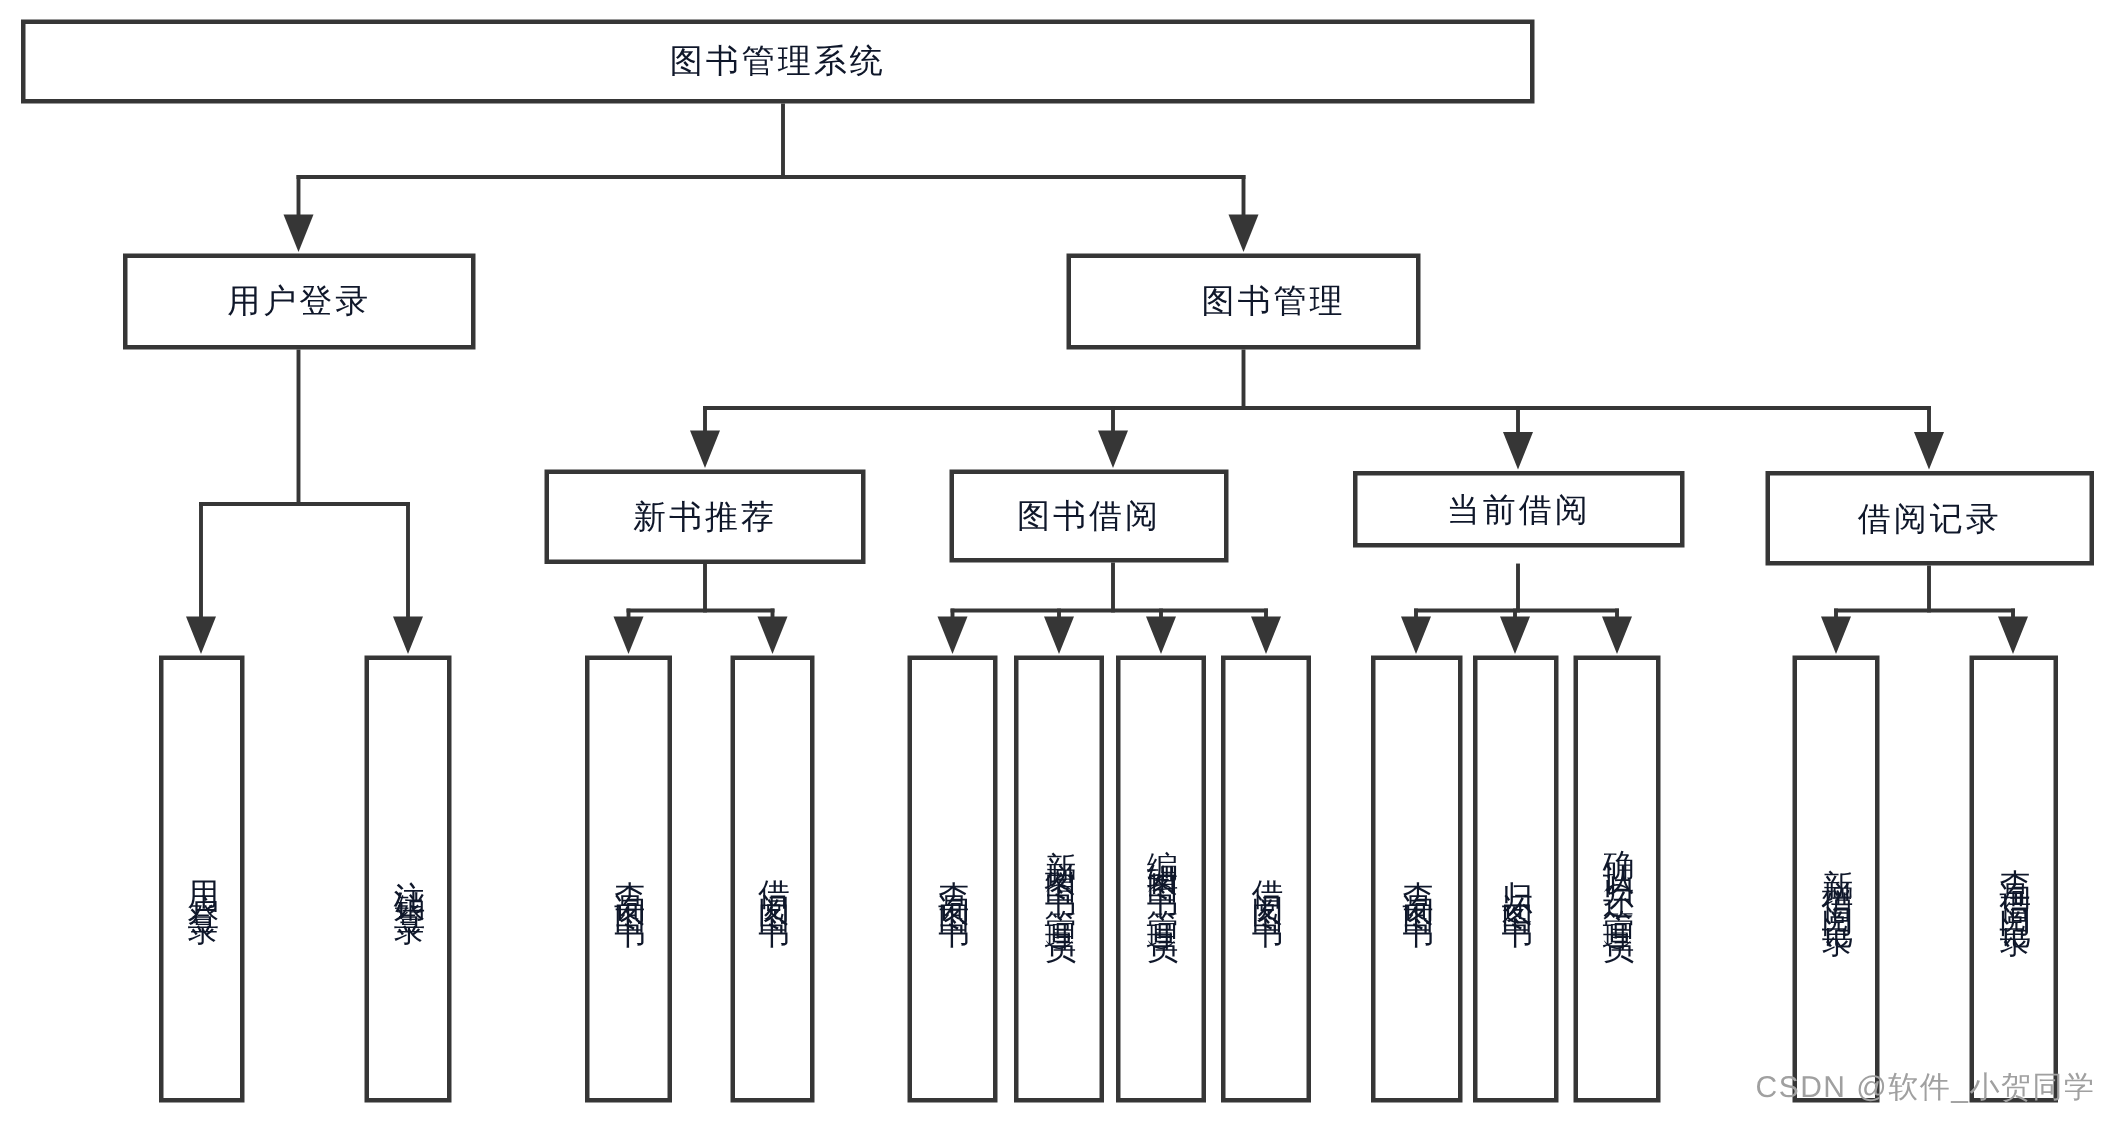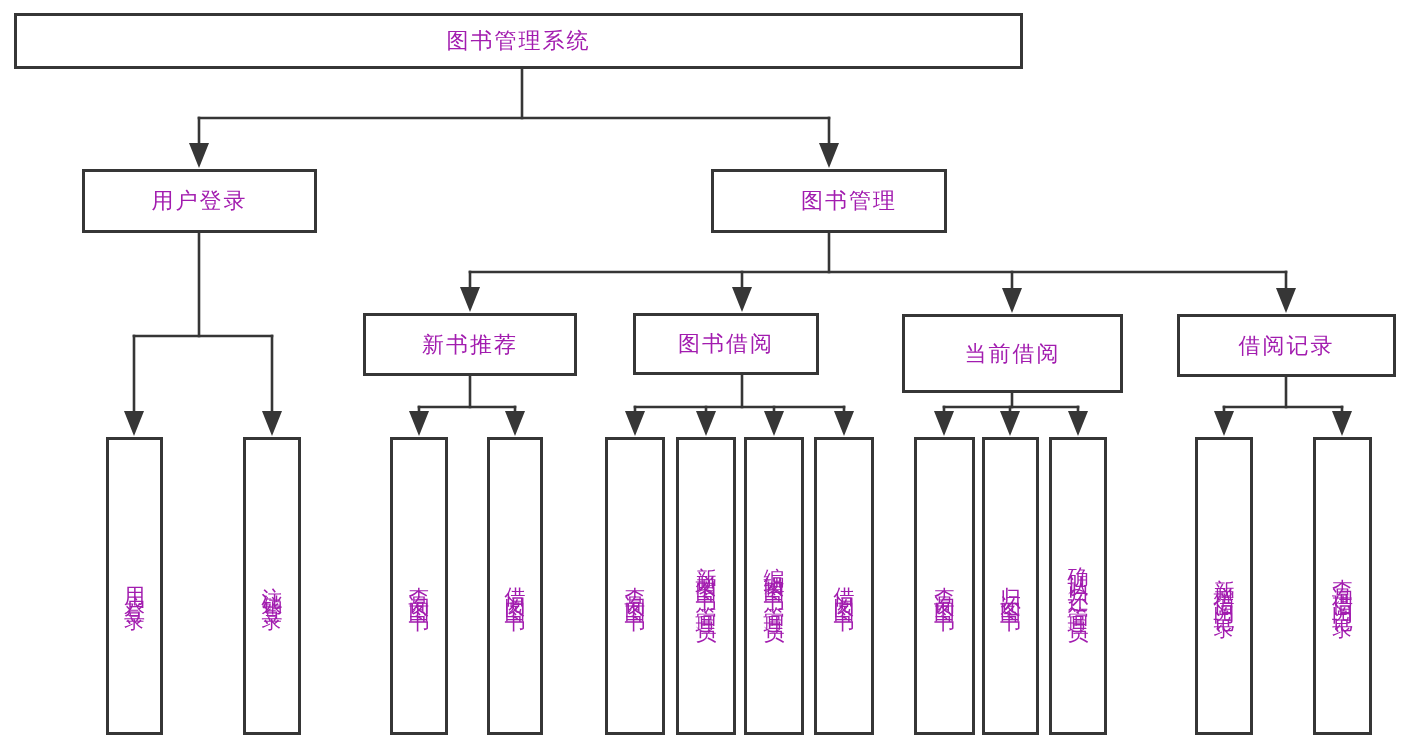--- a/index.html
+++ b/index.html
@@ -16,21 +16,21 @@
     box-sizing:border-box;
     border:3px solid #363636;
     background:#ffffff;
     display:flex;align-items:center;justify-content:center;
     color:#333333;
   }
   .box .lbl{
     font-size:22px;
     letter-spacing:2px;
     white-space:nowrap;
-    color:#a21caf;
+    color:#0f172a;
   }
   .leaf .lbl{
     writing-mode:vertical-rl;
     text-orientation:mixed;
     font-size:21px;
     letter-spacing:8px;
   }
   .watermark{
     position:absolute;
     top:711px;right:8px;
@@ -110,21 +110,21 @@
   <div class="box" style="left:711px;top:169px;width:236px;height:64px;padding-left:40px;">
     <span class="lbl">图书管理</span>
   </div>
 
   <div class="box" style="left:363px;top:313px;width:214px;height:63px;">
     <span class="lbl">新书推荐</span>
   </div>
   <div class="box" style="left:633px;top:313px;width:186px;height:62px;">
     <span class="lbl">图书借阅</span>
   </div>
-  <div class="box" style="left:902px;top:314px;width:221px;height:79px;">
+  <div class="box" style="left:902px;top:314px;width:221px;height:51px;">
     <span class="lbl">当前借阅</span>
   </div>
   <div class="box" style="left:1177px;top:314px;width:219px;height:63px;">
     <span class="lbl">借阅记录</span>
   </div>
 
   <div class="box leaf" style="left:106px;top:437px;width:57px;height:298px;">
     <span class="lbl">用户登录</span>
   </div>
   <div class="box leaf" style="left:243px;top:437px;width:58px;height:298px;">
@@ -157,13 +157,14 @@
   <div class="box leaf" style="left:1049px;top:437px;width:58px;height:298px;">
     <span class="lbl">确认归还（管理员）</span>
   </div>
   <div class="box leaf" style="left:1195px;top:437px;width:58px;height:298px;">
     <span class="lbl">新增借阅记录</span>
   </div>
   <div class="box leaf" style="left:1313px;top:437px;width:59px;height:298px;">
     <span class="lbl">查询借阅记录</span>
   </div>
 
+  <div class="watermark">CSDN @软件_小贺同学</div>
 </div>
 
 </body></html>

